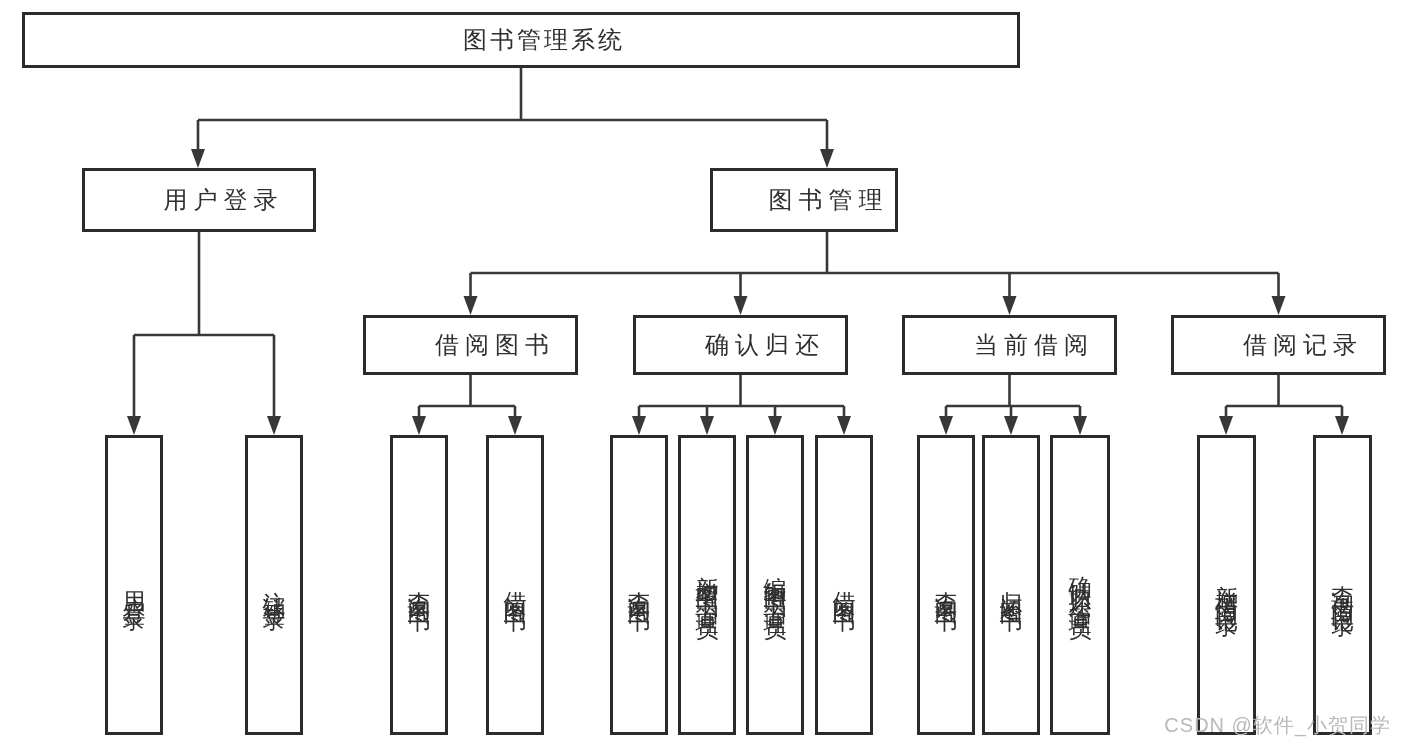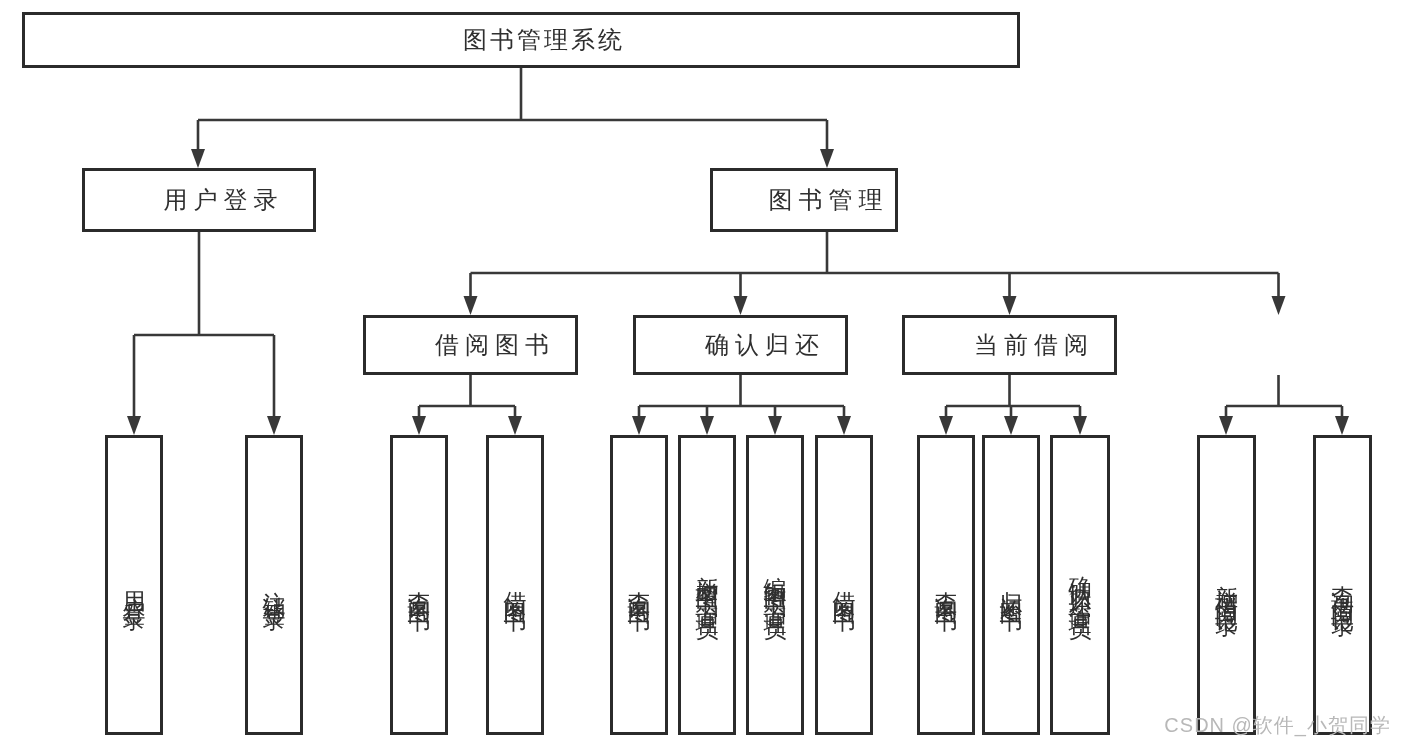--- a/index.html
+++ b/index.html
@@ -90,20 +90,21 @@
   </svg>
 
   <div class="box h title" style="left:22px; top:12px; width:998px; height:56px;">图书管理系统</div>
 
   <div class="box h" style="left:82px; top:168px; width:234px; height:64px;">用户登录</div>
   <div class="box h" style="left:710px; top:168px; width:188px; height:64px;">图书管理</div>
 
   <div class="box h" style="left:363px; top:315px; width:215px; height:60px;">借阅图书</div>
   <div class="box h" style="left:633px; top:315px; width:215px; height:60px;">确认归还</div>
   <div class="box h" style="left:902px; top:315px; width:215px; height:60px;">当前借阅</div>
+  <div class="box h" style="left:1171px; top:315px; width:215px; height:60px;">借阅记录</div>
 
   <div class="box v" style="left:105px; top:435px; width:58px; height:300px;">
     <span class="vtext">用户登录</span>
   </div>
   <div class="box v" style="left:245px; top:435px; width:58px; height:300px;">
     <span class="vtext">注销登录</span>
   </div>
 
   <div class="box v" style="left:390px; top:435px; width:58px; height:300px;">
     <span class="vtext">查询图书</span>

